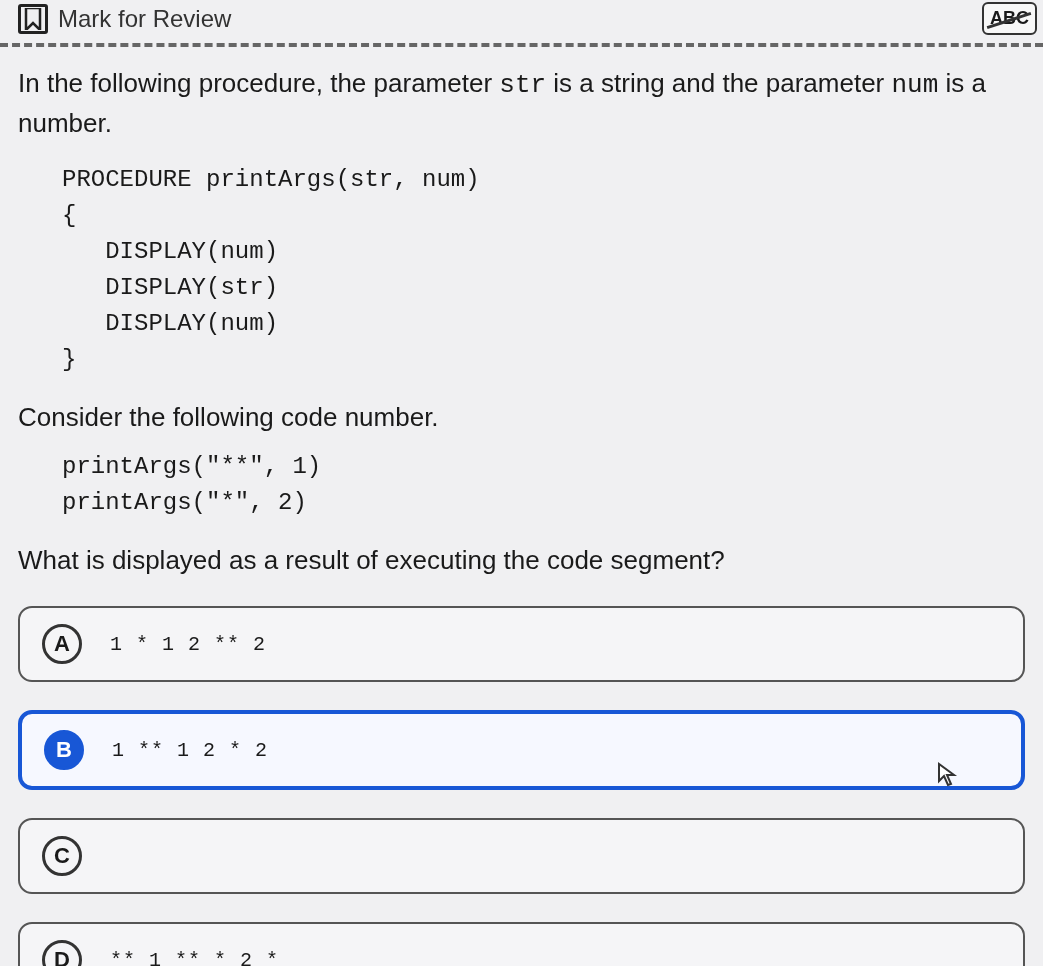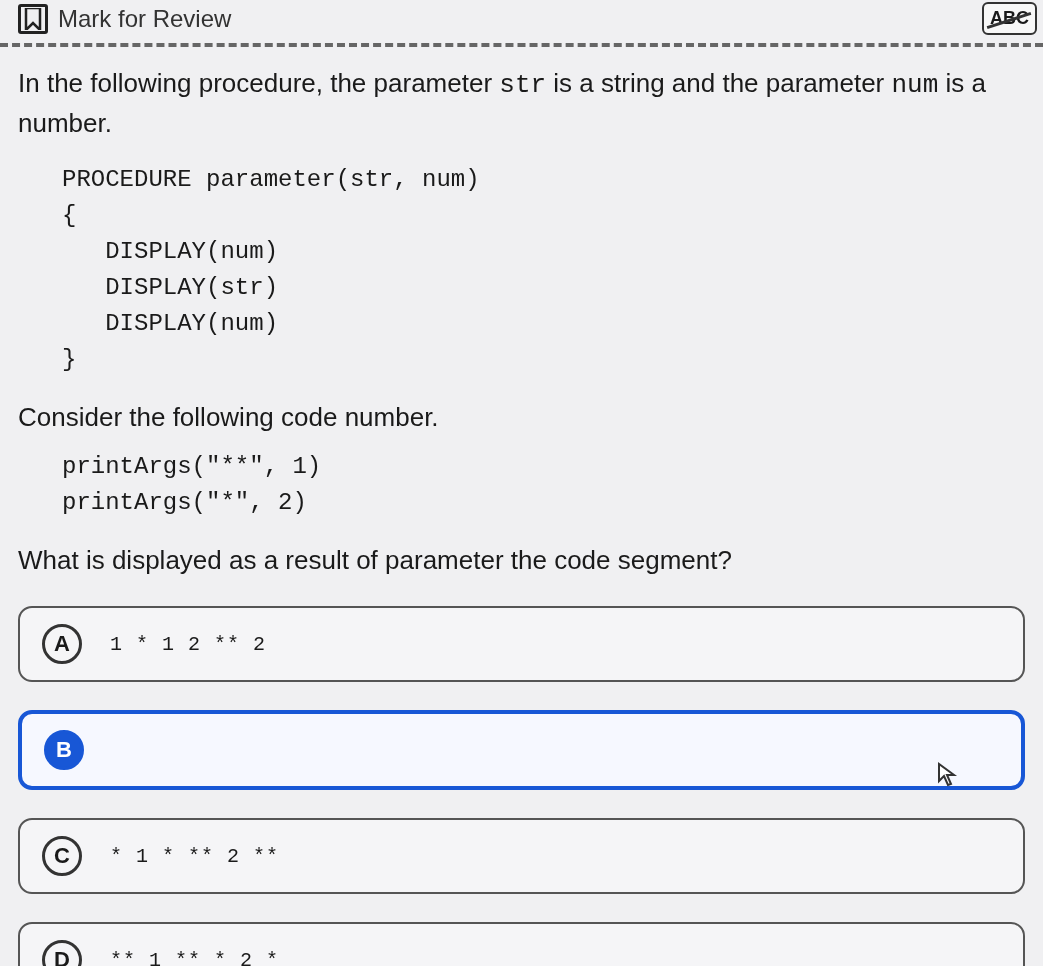--- a/index.html
+++ b/index.html
@@ -144,53 +144,53 @@
 
 <div class="content">
   <p class="question-intro">
     <span>In the following procedure, the parameter </span>
     <span class="inline-code">str</span>
     <span> is a string and the parameter </span>
     <span class="inline-code">num</span>
     <span> is a number.</span>
   </p>
 
-  <div class="code-block">PROCEDURE parameter(str, num)
+  <div class="code-block">PROCEDURE printArgs(str, num)
 {
    DISPLAY(num)
    DISPLAY(str)
    DISPLAY(num)
 }</div>
 
   <p class="sub-text">Consider the following code number.</p>
 
   <div class="code-block">printArgs("**", 1)
 printArgs("*", 2)</div>
 
-  <p class="sub-text">What is displayed as a result of parameter the code segment?</p>
+  <p class="sub-text">What is displayed as a result of executing the code segment?</p>
 
   <div class="options-wrap">
 
     <div class="option">
       <div class="option-letter">A</div>
       <div class="option-text">1 * 1 2 ** 2</div>
     </div>
 
     <div class="option selected">
       <div class="option-letter">B</div>
+      <div class="option-text">1 ** 1 2 * 2</div>
       <span class="cursor-icon">
         <svg width="28" height="28" viewBox="0 0 28 28">
             <path d="M6 3 L6 20 L11 15 L15 24 L18 23 L14 14 L21 14 Z" fill="#fff" stroke="#333" stroke-width="2"></path>
           </svg>
       </span>
     </div>
 
     <div class="option">
       <div class="option-letter">C</div>
-      <div class="option-text">* 1 * ** 2 **</div>
     </div>
 
     <div class="option">
       <div class="option-letter">D</div>
       <div class="option-text">** 1 ** * 2 *</div>
     </div>
 
   </div>
 </div>
 

